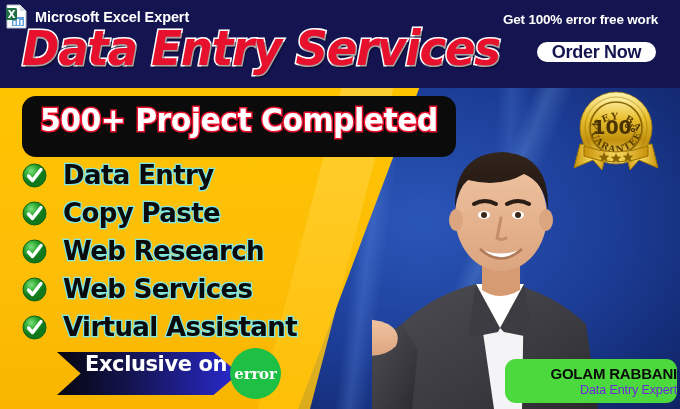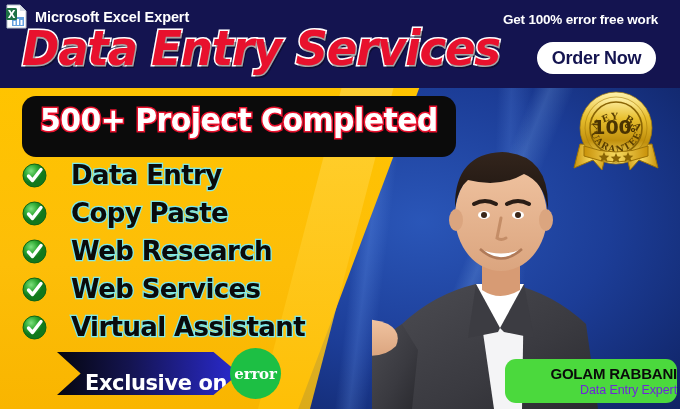--- a/index.html
+++ b/index.html
@@ -68,21 +68,21 @@
     transform: scaleY(1.06);
   }
 
   .tagline {
     position: absolute; right: 22px; top: 12px;
     color: #fff; font-size: 13.5px; font-weight: bold;
     white-space: nowrap; letter-spacing: -.2px; margin-left: 21px;
   }
   .order-btn {
     position: absolute; left: 537px; top: 42px;
-    width: 119px; height: 32px; border-radius: 16px;
+    width: 119px; height: 20px; border-radius: 16px;
     background: #fff; border: 2px solid #ffffff;
     display: flex; align-items: center; justify-content: center;
     color: #141450; font-size: 18px; font-weight: bold;
     letter-spacing: -.3px; cursor: pointer;
   }
 
   
   .projects-pill {
     position: absolute; left: 22px; top: 96px;
     padding: 6px 18px 20px 18px; border-radius: 14px;
@@ -94,38 +94,38 @@
     color: #ffffff; letter-spacing: -.6px; white-space: nowrap;
     -webkit-text-stroke: 3px #E8112D;
     paint-order: stroke fill;
     font-family: "DejaVu Sans", sans-serif;
     transform: scaleY(1.08);
   }
 
   
   .services { position: absolute; left: 22px; top: 156px; }
   .service-row {
-    display: flex; align-items: center; gap: 24px; height: 38px;
+    display: flex; align-items: center; gap: 16px; height: 38px;
   }
   .check-badge { width: 25px; height: 25px; display: block; flex: none; }
   .service-label {
     font-size: 26px; font-weight: bold; color: #0a0a0a;
     letter-spacing: -.6px; white-space: nowrap;
     -webkit-text-stroke: 2.5px #7FE8E8;
     paint-order: stroke fill;
     font-family: "DejaVu Sans", sans-serif;
   }
 
   
   .excl-wrap { position: absolute; left: 57px; top: 352px; }
   .excl-arrow {
     width: 182px; height: 43px;
     background: linear-gradient(90deg,#05060f 0%, #141450 40%, #2a2ad0 100%);
     clip-path: polygon(0 0, 86% 0, 100% 50%, 86% 100%, 0 100%, 13% 50%);
-    display: flex; align-items: flex-end;
+    display: flex; align-items: flex-start;
   }
   .excl-text {
     color: #fff; font-size: 21px; font-weight: bold;
     margin-left: 28px; letter-spacing: -.4px; white-space: nowrap;
     font-family: "DejaVu Sans", sans-serif;
   }
   .fiverr-circle {
     position: absolute; left: 173px; top: -4px;
     width: 51px; height: 51px; border-radius: 50%;
     background: #1DBF44;

